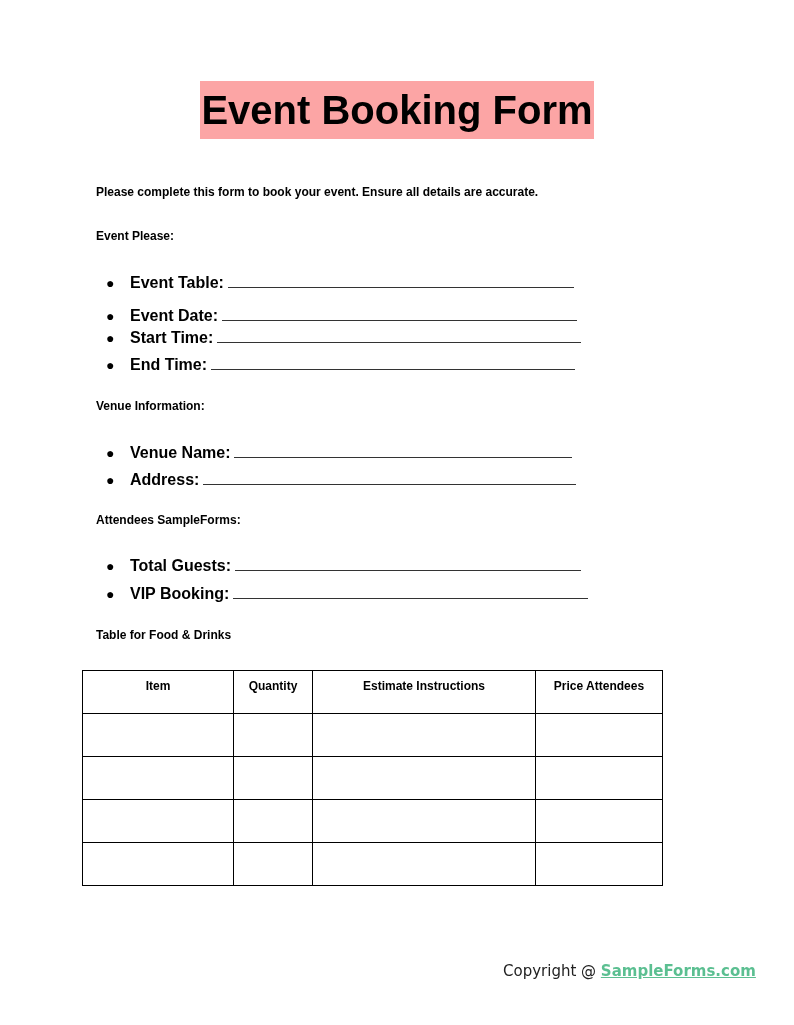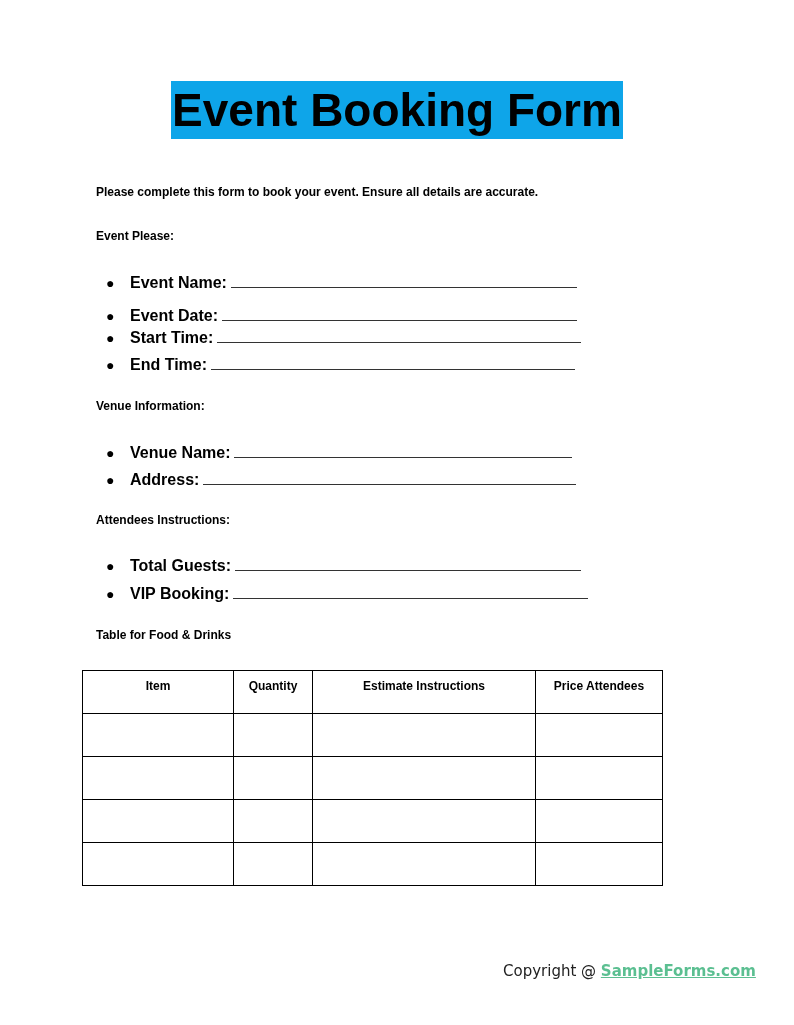--- a/index.html
+++ b/index.html
@@ -1,18 +1,18 @@
 <!DOCTYPE html>
 <html><head>
 <meta charset="utf-8">
 <style>
   html, body { margin: 0; padding: 0; background: #ffffff; }
   body { width: 794px; height: 1025px; position: relative; overflow: hidden; font-family: "Liberation Sans", sans-serif; color: #000; }
   .title-wrap { position: absolute; top: 81px; left: 0; width: 794px; text-align: center; }
-  .title { display: inline-block; background: #0ea5e9; font-size: 46px; font-weight: bold; line-height: 58px; padding: 0 1px; }
+  .title { display: inline-block; background: #fca5a5; font-size: 40px; font-weight: bold; line-height: 58px; padding: 0 1px; }
   .text { position: absolute; left: 96px; font-size: 12px; font-weight: bold; white-space: nowrap; }
   .bullet-row { position: absolute; left: 106px; font-size: 16px; font-weight: bold; white-space: nowrap; }
   .bullet-row .dot { display: inline-block; width: 24px; font-size: 14px; }
   .blank { display: inline-block; border-bottom: 1.4px solid #333; height: 14px; vertical-align: baseline; margin-left: 4px; }
   table { position: absolute; top: 670px; left: 82px; border-collapse: collapse; }
   th, td { border: 1.5px solid #000; padding: 0; }
   th { font-size: 12px; font-weight: bold; text-align: center; vertical-align: top; padding-top: 8px; height: 34px; }
   td { height: 42px; }
   .footer { position: absolute; top: 962px; left: 467px; font-size: 15px; color: #222; white-space: nowrap; font-family: "DejaVu Sans", sans-serif; margin-left: 36px; }
   .footer a { color: #5bbf91; font-weight: bold; text-decoration: underline; }
@@ -22,42 +22,42 @@
 
 <div class="title-wrap">
   <span class="title">Event Booking Form</span>
 </div>
 
 <div class="text" style="top:185px">Please complete this form to book your event. Ensure all details are accurate.</div>
 
 <div class="text" style="top:229px">Event Please:</div>
 
 <div class="bullet-row" style="top:273px">
-  <span class="dot">●</span><span>Event Name:</span><span class="blank" style="width:346px"></span>
+  <span class="dot">●</span><span>Event Table:</span><span class="blank" style="width:346px"></span>
 </div>
 <div class="bullet-row" style="top:306px">
   <span class="dot">●</span><span>Event Date:</span><span class="blank" style="width:355px"></span>
 </div>
 <div class="bullet-row" style="top:328px">
   <span class="dot">●</span><span>Start Time:</span><span class="blank" style="width:364px"></span>
 </div>
 <div class="bullet-row" style="top:355px">
   <span class="dot">●</span><span>End Time:</span><span class="blank" style="width:364px"></span>
 </div>
 
 <div class="text" style="top:399px">Venue Information:</div>
 
 <div class="bullet-row" style="top:443px">
   <span class="dot">●</span><span>Venue Name:</span><span class="blank" style="width:338px"></span>
 </div>
 <div class="bullet-row" style="top:470px">
   <span class="dot">●</span><span>Address:</span><span class="blank" style="width:373px"></span>
 </div>
 
-<div class="text" style="top:513px">Attendees Instructions:</div>
+<div class="text" style="top:513px">Attendees SampleForms:</div>
 
 <div class="bullet-row" style="top:556px">
   <span class="dot">●</span><span>Total Guests:</span><span class="blank" style="width:346px"></span>
 </div>
 <div class="bullet-row" style="top:584px">
   <span class="dot">●</span><span>VIP Booking:</span><span class="blank" style="width:355px"></span>
 </div>
 
 <div class="text" style="top:628px">Table for Food &amp; Drinks</div>
 

